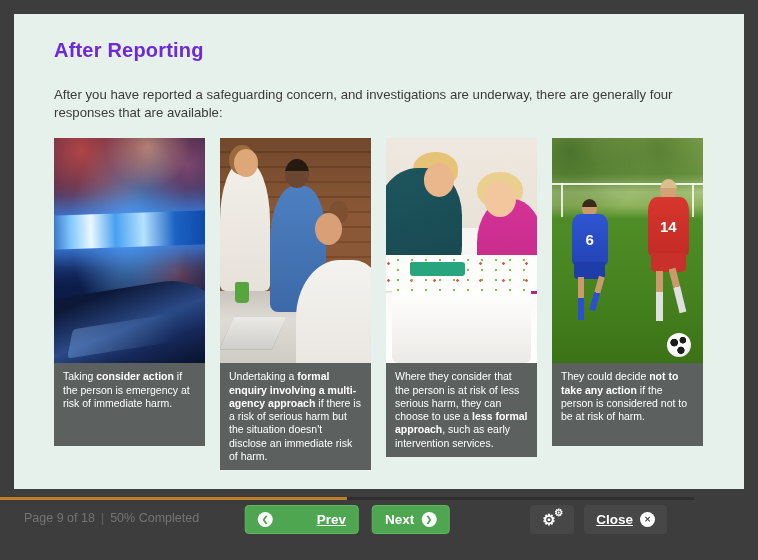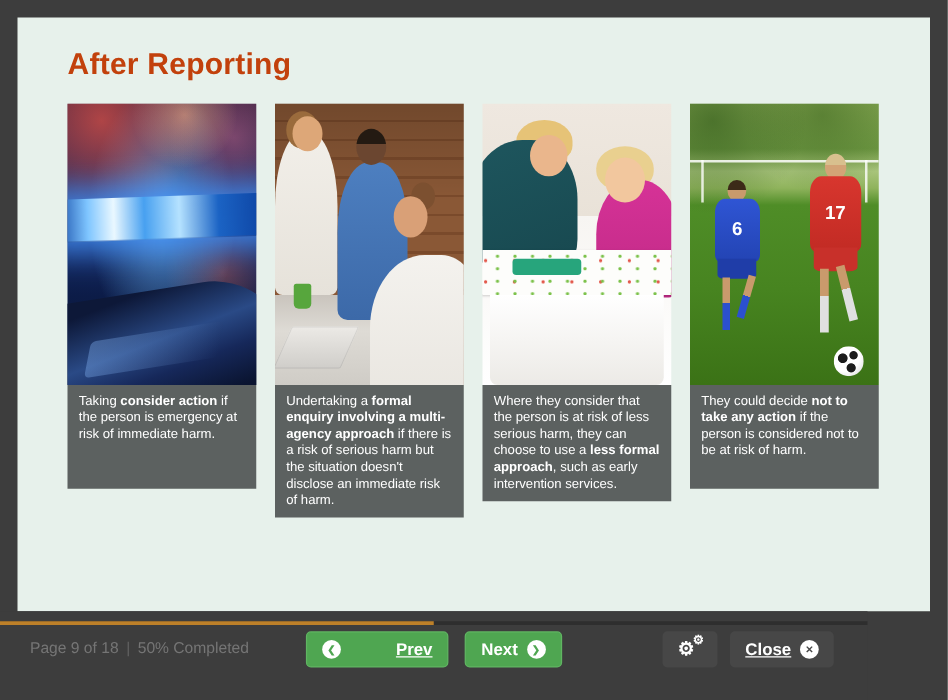--- a/index.html
+++ b/index.html
@@ -1,22 +1,22 @@
 <!DOCTYPE html>
 <html><head>
 <meta charset="utf-8">
 <style>
   html,body{margin:0;padding:0;width:758px;height:560px;overflow:hidden;
     background:#3d3d3d;font-family:"Liberation Sans",sans-serif;}
 
   
   .slide-panel{position:absolute;left:14px;top:14px;width:730px;height:475px;
     background:#e7f1eb;box-sizing:border-box;padding:24px 40px 0 40px;}
-  .slide-title{margin:0;font-size:24px;line-height:1.2;font-weight:600;
-    color:#c2410c;letter-spacing:.2px;}
+  .slide-title{margin:0;font-size:20px;line-height:1.2;font-weight:600;
+    color:#6d28d9;letter-spacing:.2px;}
   .slide-intro{margin:24px 0 0 0;font-size:13.2px;line-height:1.38;color:#3b3b3b;
     max-width:695px;}
 
   
   .cards{margin-top:16px;display:grid;grid-template-columns:repeat(4,151px);
     gap:15px;}
   .card{display:flex;flex-direction:column;height:308px;}
   .photo{height:225px;position:relative;overflow:hidden;flex:none;}
   .caption{flex:1;background:#5c6160;color:#ffffff;font-size:10.5px;
     line-height:1.26;padding:7px 9px;box-sizing:border-box;}
@@ -158,20 +158,21 @@
     justify-content:center;line-height:1;}
   .cogs{position:relative;display:inline-block;width:20px;height:18px;}
   .cog-big{position:absolute;left:0;top:0;font-size:15px;line-height:18px;}
   .cog-small{position:absolute;right:-1px;top:-3px;font-size:10px;line-height:10px;}
 </style>
 </head>
 <body>
 
 <div class="slide-panel">
   <h1 class="slide-title">After Reporting</h1>
+  <p class="slide-intro">After you have reported a safeguarding concern, and investigations are underway, there are generally four responses that are available:</p>
 
   <div class="cards">
 
     <div class="card">
       <div class="photo photo-police">
         <div class="ph-lightbar"></div>
         <div class="ph-car">
           <div class="ph-car-window"></div>
         </div>
       </div>
@@ -219,21 +220,21 @@
           <div class="fb-torso fb-torso-1">
             <span>6</span>
           </div>
           <div class="fb-shorts-1"></div>
           <div class="fb-leg fb-leg-skin-blue fb-l1a"></div>
           <div class="fb-leg fb-leg-skin-blue fb-l1b"></div>
         </div>
         <div class="fb-player fb-p2">
           <div class="fb-head fb-head-2"></div>
           <div class="fb-torso fb-torso-2">
-            <span>17</span>
+            <span>14</span>
           </div>
           <div class="fb-shorts-2"></div>
           <div class="fb-leg fb-leg-skin-red fb-l2a"></div>
           <div class="fb-leg fb-leg-skin-red fb-l2b"></div>
         </div>
         <div class="fb-ball"></div>
       </div>
       <div class="caption"><span>They could decide </span><b>not to take any action</b><span> if the person is considered not to be at risk of harm.</span></div>
     </div>
 

